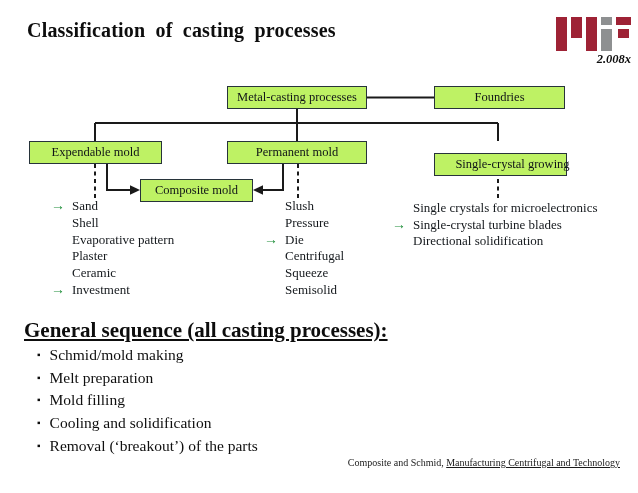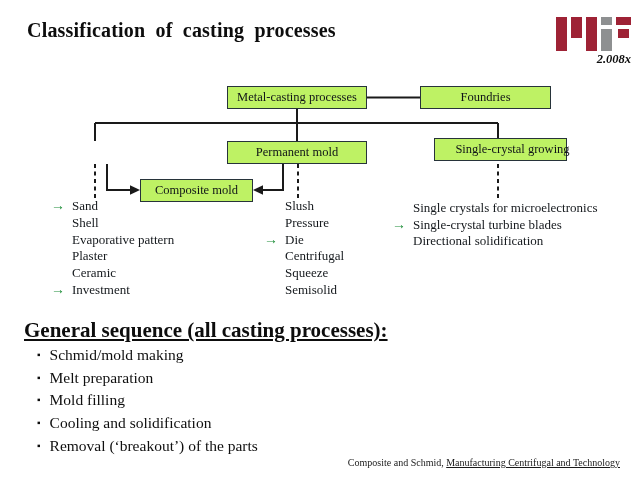--- a/index.html
+++ b/index.html
@@ -20,24 +20,24 @@
   .logo .b4s{left:45px;top:11.5px;height:22.5px;background:#8e9091;}
   .logo .b5cap{left:60px;top:0;height:8px;width:15px;}
   .logo .b5s{left:62px;top:11.5px;height:9.5px;}
   .course{position:absolute;left:556px;top:52px;width:75px;text-align:right;
     font-size:12.5px;font-weight:bold;font-style:italic;color:#0d0d0d;}
   
   .dbox{position:absolute;height:23px;background:#bef264;border:1.5px solid #27333a;
     box-sizing:border-box;display:flex;align-items:center;justify-content:center;
     font-size:12.5px;color:#101418;white-space:nowrap;z-index:2;}
   #box-metal{left:227px;top:86px;width:140px;}
-  #box-foundries{left:420px;top:86px;width:131px;text-align:center;}
+  #box-foundries{left:434px;top:86px;width:131px;text-align:center;}
   #box-expendable{left:29px;top:141px;width:133px;}
   #box-permanent{left:227px;top:141px;width:140px;}
-  #box-single{left:434px;top:138px;width:133px;padding-left:24px;}
+  #box-single{left:434px;top:153px;width:133px;padding-left:24px;}
   #box-composite{left:140px;top:179px;width:113px;}
   svg.wires{position:absolute;left:0;top:0;z-index:1;}
   
   .dlist{position:absolute;margin:0;padding:0;list-style:none;font-size:13px;color:#14181c;}
   .dlist li{position:relative;height:16.8px;line-height:16.8px;white-space:nowrap;}
   #list-expendable{left:72px;top:198px;}
   #list-permanent{left:285px;top:198px;}
   #list-single{left:413px;top:200px;}
   #list-single li{height:16.5px;line-height:16.5px;}
   .arrow{position:absolute;left:-21px;top:0;color:#1f8f3a;font-weight:bold;font-size:14px;}
@@ -84,20 +84,21 @@
       <line x1="498" y1="164" x2="498" y2="198" stroke-dasharray="4 3.5"></line>
     </g>
     <g fill="#1a1a1a">
       <polygon points="140,190 130,185.2 130,194.8"></polygon>
       <polygon points="253,190 263,185.2 263,194.8"></polygon>
     </g>
   </svg>
 
   <div class="dbox" id="box-metal">Metal-casting processes</div>
   <div class="dbox" id="box-foundries">Foundries</div>
+  <div class="dbox" id="box-expendable">Expendable mold</div>
   <div class="dbox" id="box-permanent">Permanent mold</div>
   <div class="dbox" id="box-single">Single-crystal growing</div>
   <div class="dbox" id="box-composite">Composite mold</div>
 
   <ul class="dlist" id="list-expendable">
     <li><span class="arrow">→</span><span>Sand</span></li>
     <li><span>Shell</span></li>
     <li><span>Evaporative pattern</span></li>
     <li><span>Plaster</span></li>
     <li><span>Ceramic</span></li>

